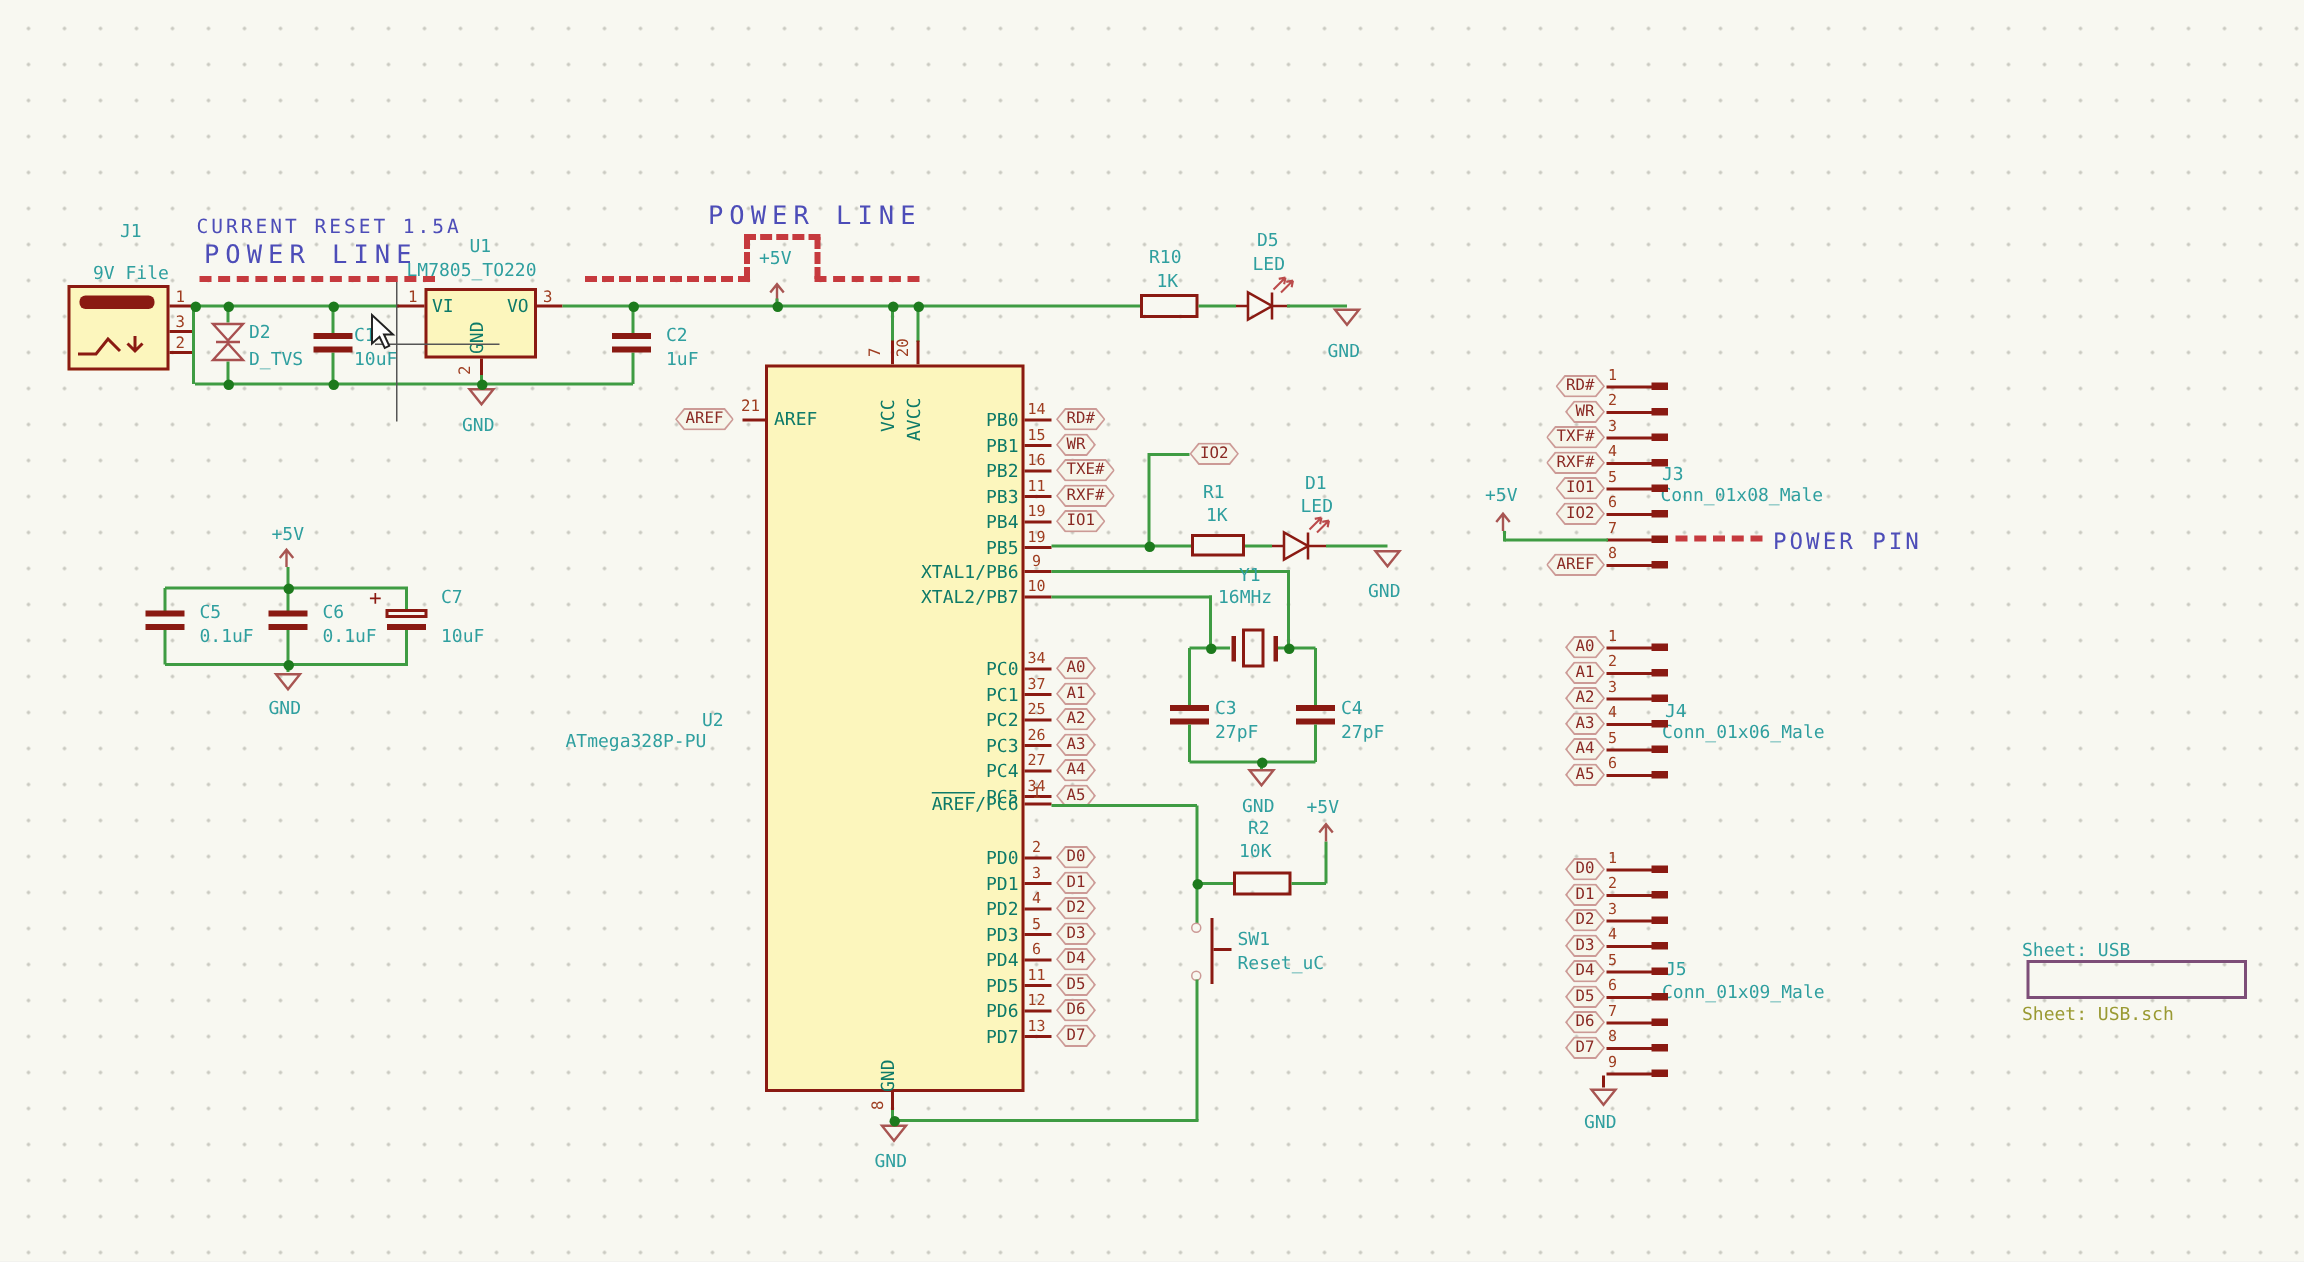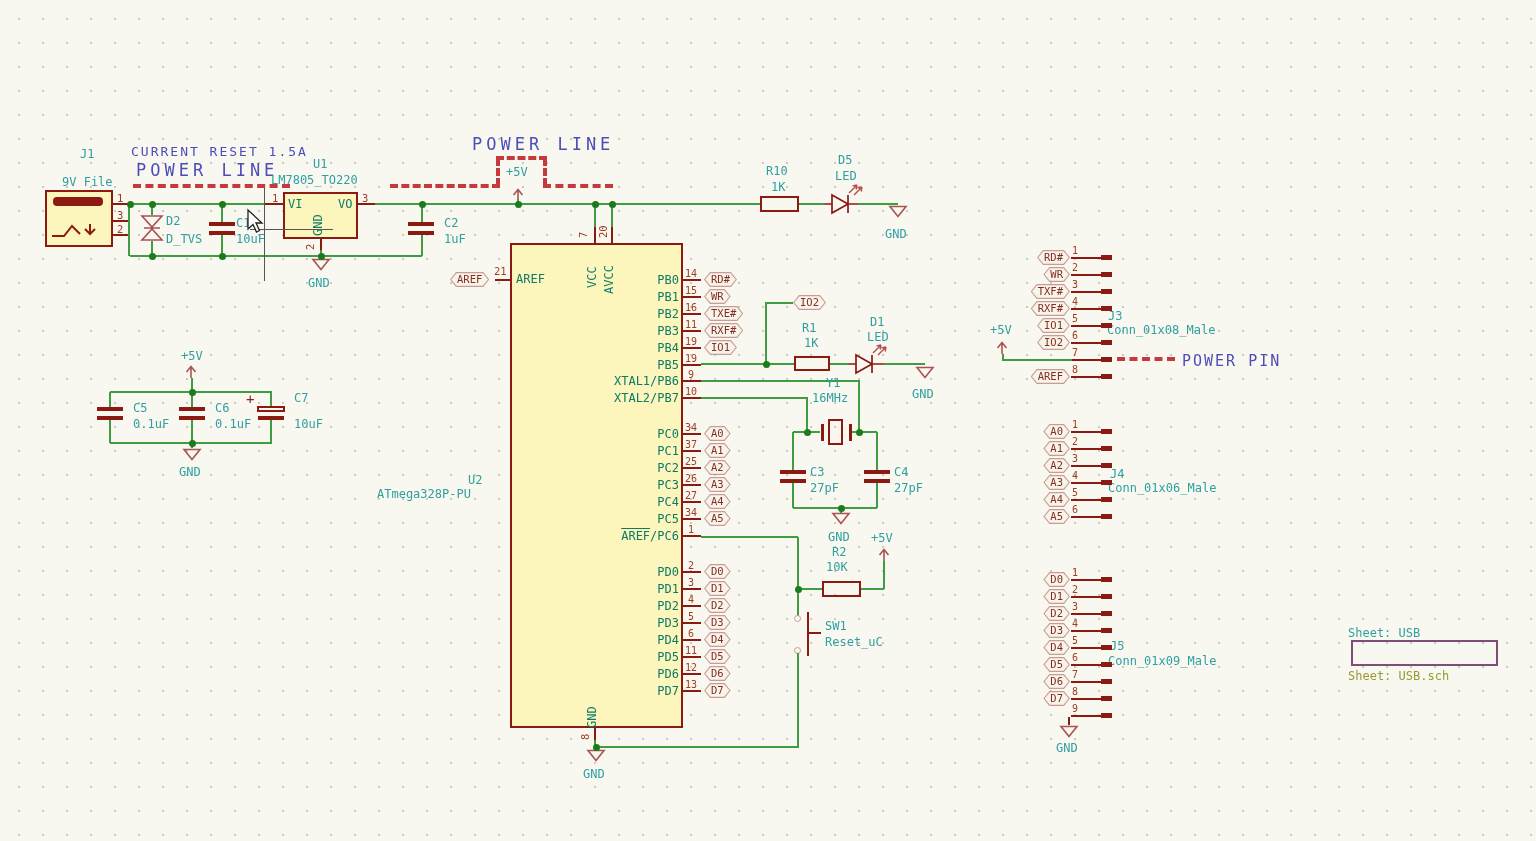--- a/index.html
+++ b/index.html
@@ -255,21 +255,21 @@
         <span class="rnum">9</span>
       </div>
 
       <div class="prow">
         <span class="rname">XTAL2/PB7</span>
         <span class="rstub"></span>
         <span class="rnum">10</span>
       </div>
     </div>
 
-  <div style="position:absolute;left:548px;top:426px;width:240px">
+  <div style="position:absolute;left:548px;top:438px;width:240px">
 
       <div class="prow">
         <span class="rname">PC0</span>
         <span class="rstub"></span>
         <span class="rnum">34</span>
         <span class="hex hexr"><i></i><b>A0</b></span>
       </div>
 
       <div class="prow">
         <span class="rname">PC1</span>

